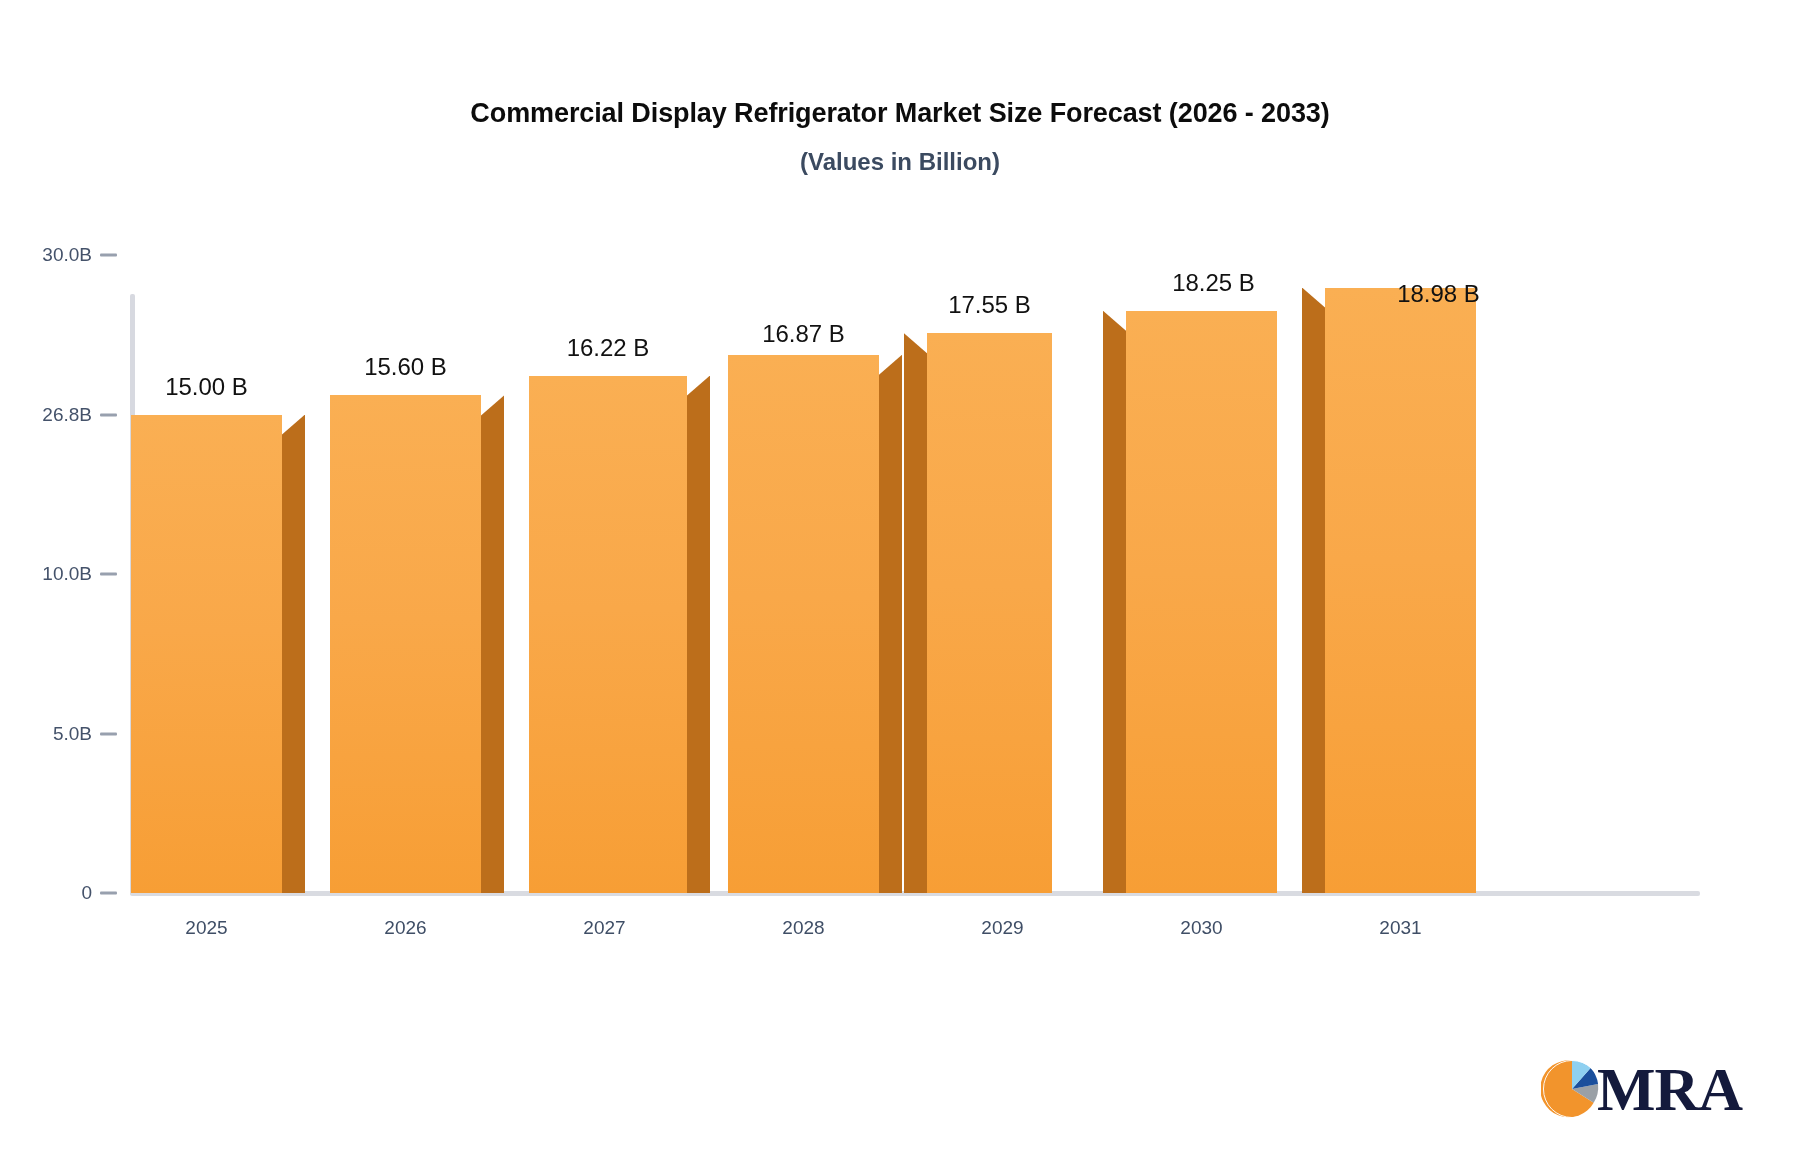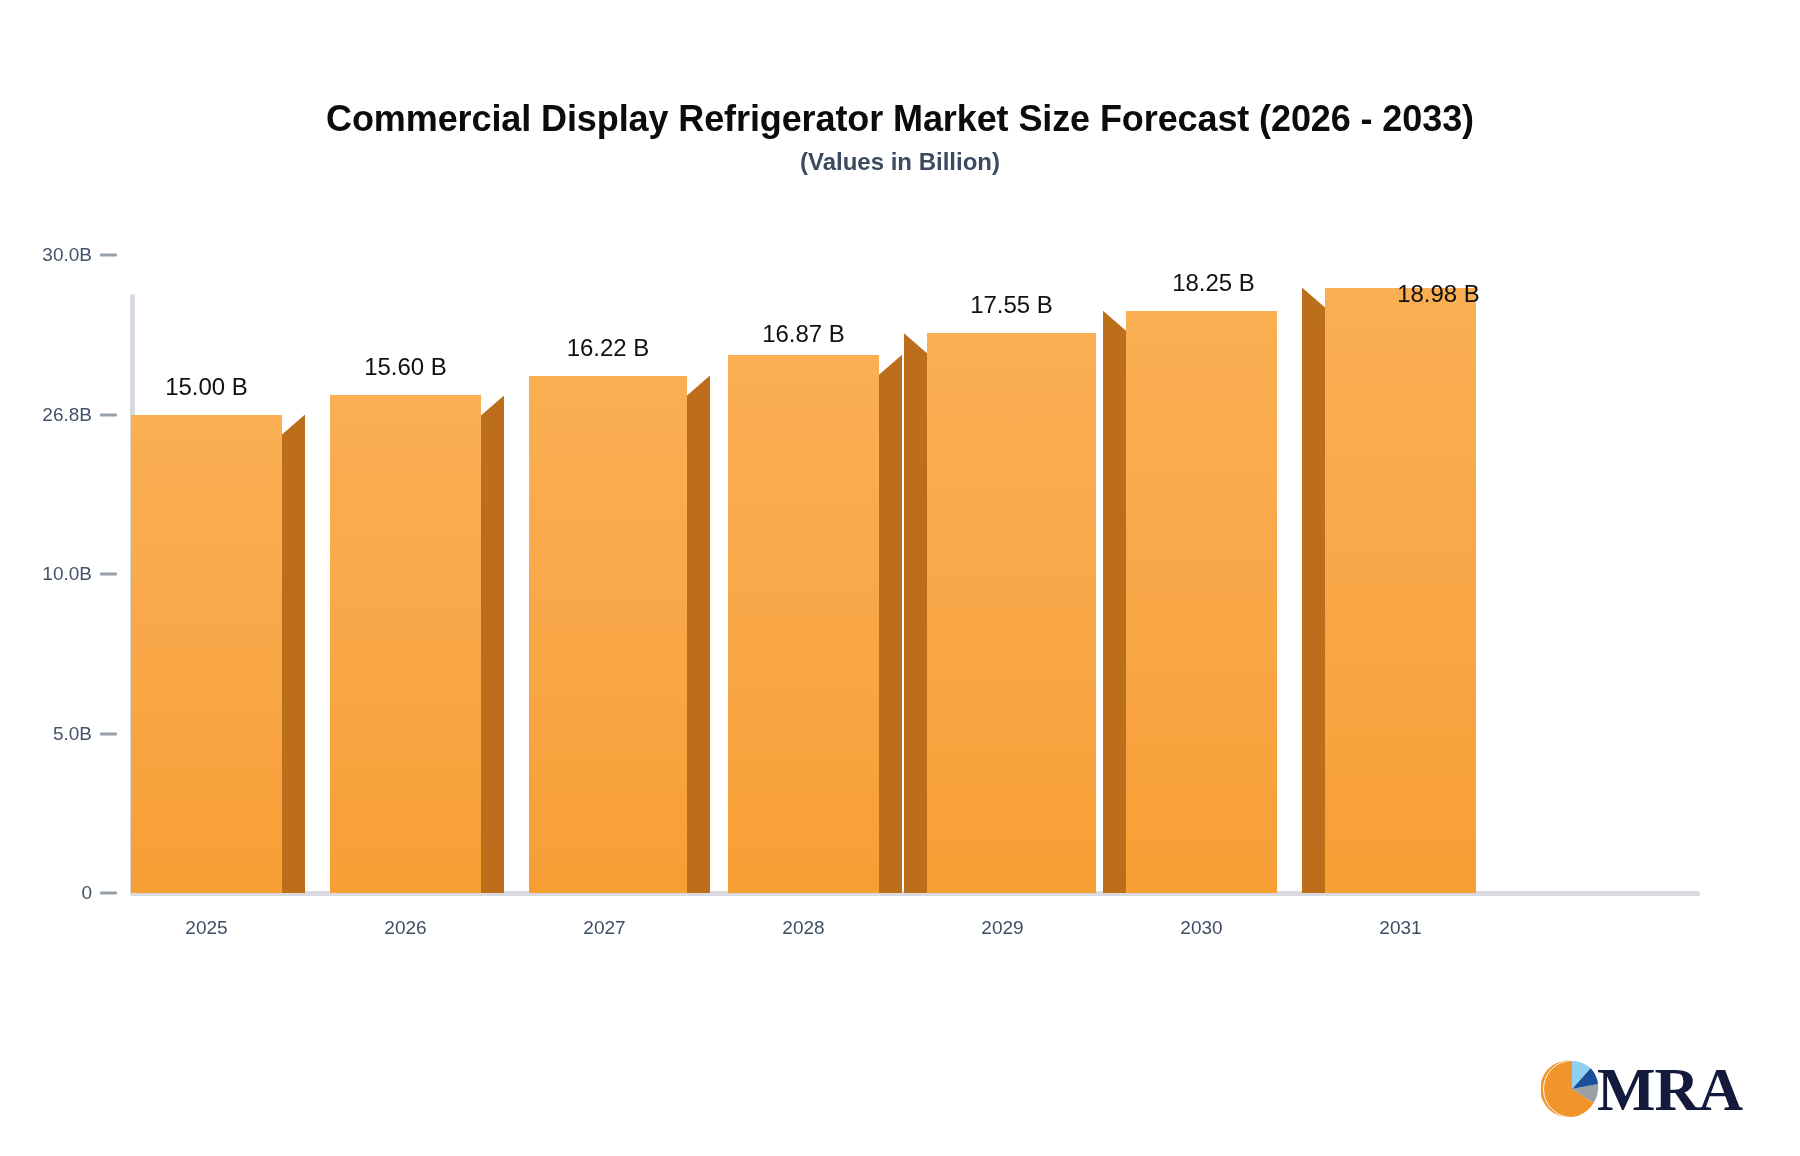--- a/index.html
+++ b/index.html
@@ -20,21 +20,21 @@
     inset: 0;
     background: #ffffff;
   }
 
   
   .title {
     position: absolute;
     left: 0; right: 0;
     top: 98px;
     text-align: center;
-    font-size: 36px;
+    font-size: 27px;
     font-weight: bold;
     color: #0c0c0c;
     letter-spacing: -0.1px;
     white-space: nowrap;
   }
   .subtitle {
     position: absolute;
     left: 0; right: 0;
     top: 148px;
     text-align: center;
@@ -228,21 +228,21 @@
         <div class="bar-group" style="left: 529px; width: 158px; bottom: 263px; height: 517.418px;">
           <div class="bar-side right" style="height: 517.418px;"></div>
           <div class="bar-face" style="height: 517.418px;"></div>
           <div class="bar-label" style="bottom: 531.418px;">16.22 B</div>
         </div>
         <div class="bar-group" style="left: 728px; width: 151px; bottom: 263px; height: 538.153px;">
           <div class="bar-side right" style="height: 538.153px;"></div>
           <div class="bar-face" style="height: 538.153px;"></div>
           <div class="bar-label" style="bottom: 545px;">16.87 B</div>
         </div>
-        <div class="bar-group" style="left: 927px; width: 125px; bottom: 263px; height: 559.845px; padding-left: 44px;">
+        <div class="bar-group" style="left: 927px; width: 125px; bottom: 263px; height: 559.845px;">
           <div class="bar-side left" style="height: 559.845px;"></div>
           <div class="bar-face" style="height: 559.845px;"></div>
           <div class="bar-label" style="bottom: 573.845px;">17.55 B</div>
         </div>
         <div class="bar-group" style="left: 1126px; width: 151px; bottom: 263px; height: 582.175px;">
           <div class="bar-side left" style="height: 582.175px;"></div>
           <div class="bar-face" style="height: 582.175px;"></div>
           <div class="bar-label" style="bottom: 596.175px; margin-left: 12px;">18.25 B</div>
         </div>
         <div class="bar-group" style="left: 1325px; width: 151px; bottom: 263px; height: 605.462px;">

